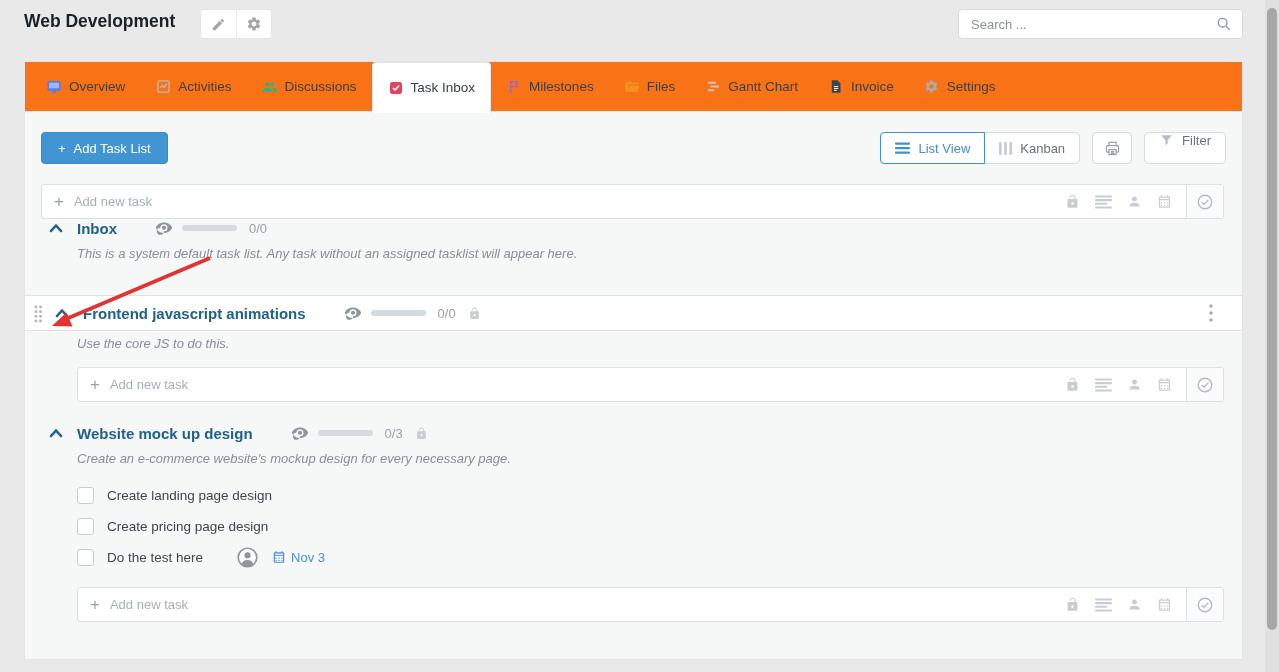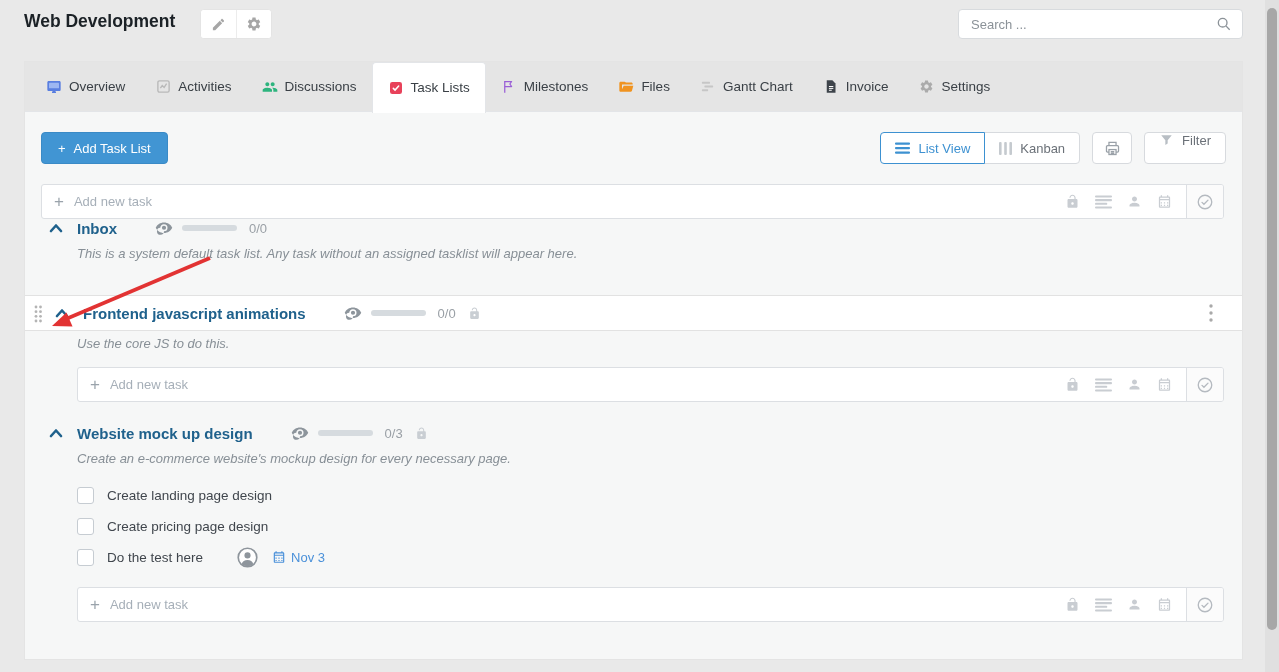--- a/index.html
+++ b/index.html
@@ -37,21 +37,21 @@
   
   .scroll-track { position:absolute; right:0; top:0; width:14px; height:672px; background:#e0e0e0; }
   .scroll-thumb { position:absolute; right:2px; top:8px; width:10px; height:622px; background:#a7a7a7; border-radius:5px; }
 
   
   .card {
     position:absolute; left:24px; top:61px; width:1219px; height:599px;
     background:#f6f7f7; border:1px solid #e4e4e4;
   }
   .tabbar {
-    height:50px; background:#e5e5e5; border-bottom:1px solid #e3e5e8;
+    height:50px; background:#f97316; border-bottom:1px solid #e3e5e8;
     display:flex; align-items:center; padding:0 6px; position:relative;
   }
   .tab { display:flex; align-items:center; gap:7px; padding:0 15px; height:50px; font-size:13.5px; color:#3a4046; }
   .tab.active {
     background:#fff; border:1px solid #e3e5e8; border-bottom:none;
     border-radius:4px 4px 0 0; height:51px; margin-bottom:-1px; position:relative; z-index:2;
   }
   .tab .ticon { width:16px; height:16px; display:flex; align-items:center; justify-content:center; }
 
   .content { position:absolute; left:0; right:0; top:50px; bottom:0; padding:16px; background:#f6f7f7; overflow:hidden; }
@@ -200,21 +200,21 @@
       </span>
       <span>Discussions</span>
     </div>
     <div class="tab active">
       <span class="ticon">
         <svg width="16" height="16" viewBox="0 0 24 24">
             <rect x="3" y="3" width="18" height="18" rx="3.5" fill="#e8415a"></rect>
             <path d="M8 12.5l2.6 2.6 5.4-6" stroke="#fff" stroke-width="2.3" fill="none" stroke-linecap="round"></path>
           </svg>
       </span>
-      <span>Task Lists</span>
+      <span>Task Inbox</span>
     </div>
     <div class="tab">
       <span class="ticon">
         <svg width="15" height="15" viewBox="0 0 24 24" fill="none" stroke="#9a5fd6" stroke-width="2">
             <path d="M6 22V3"></path>
             <path d="M6 4h11l-2.8 4 2.8 4H6" stroke-linejoin="round"></path>
           </svg>
       </span>
       <span>Milestones</span>
     </div>

